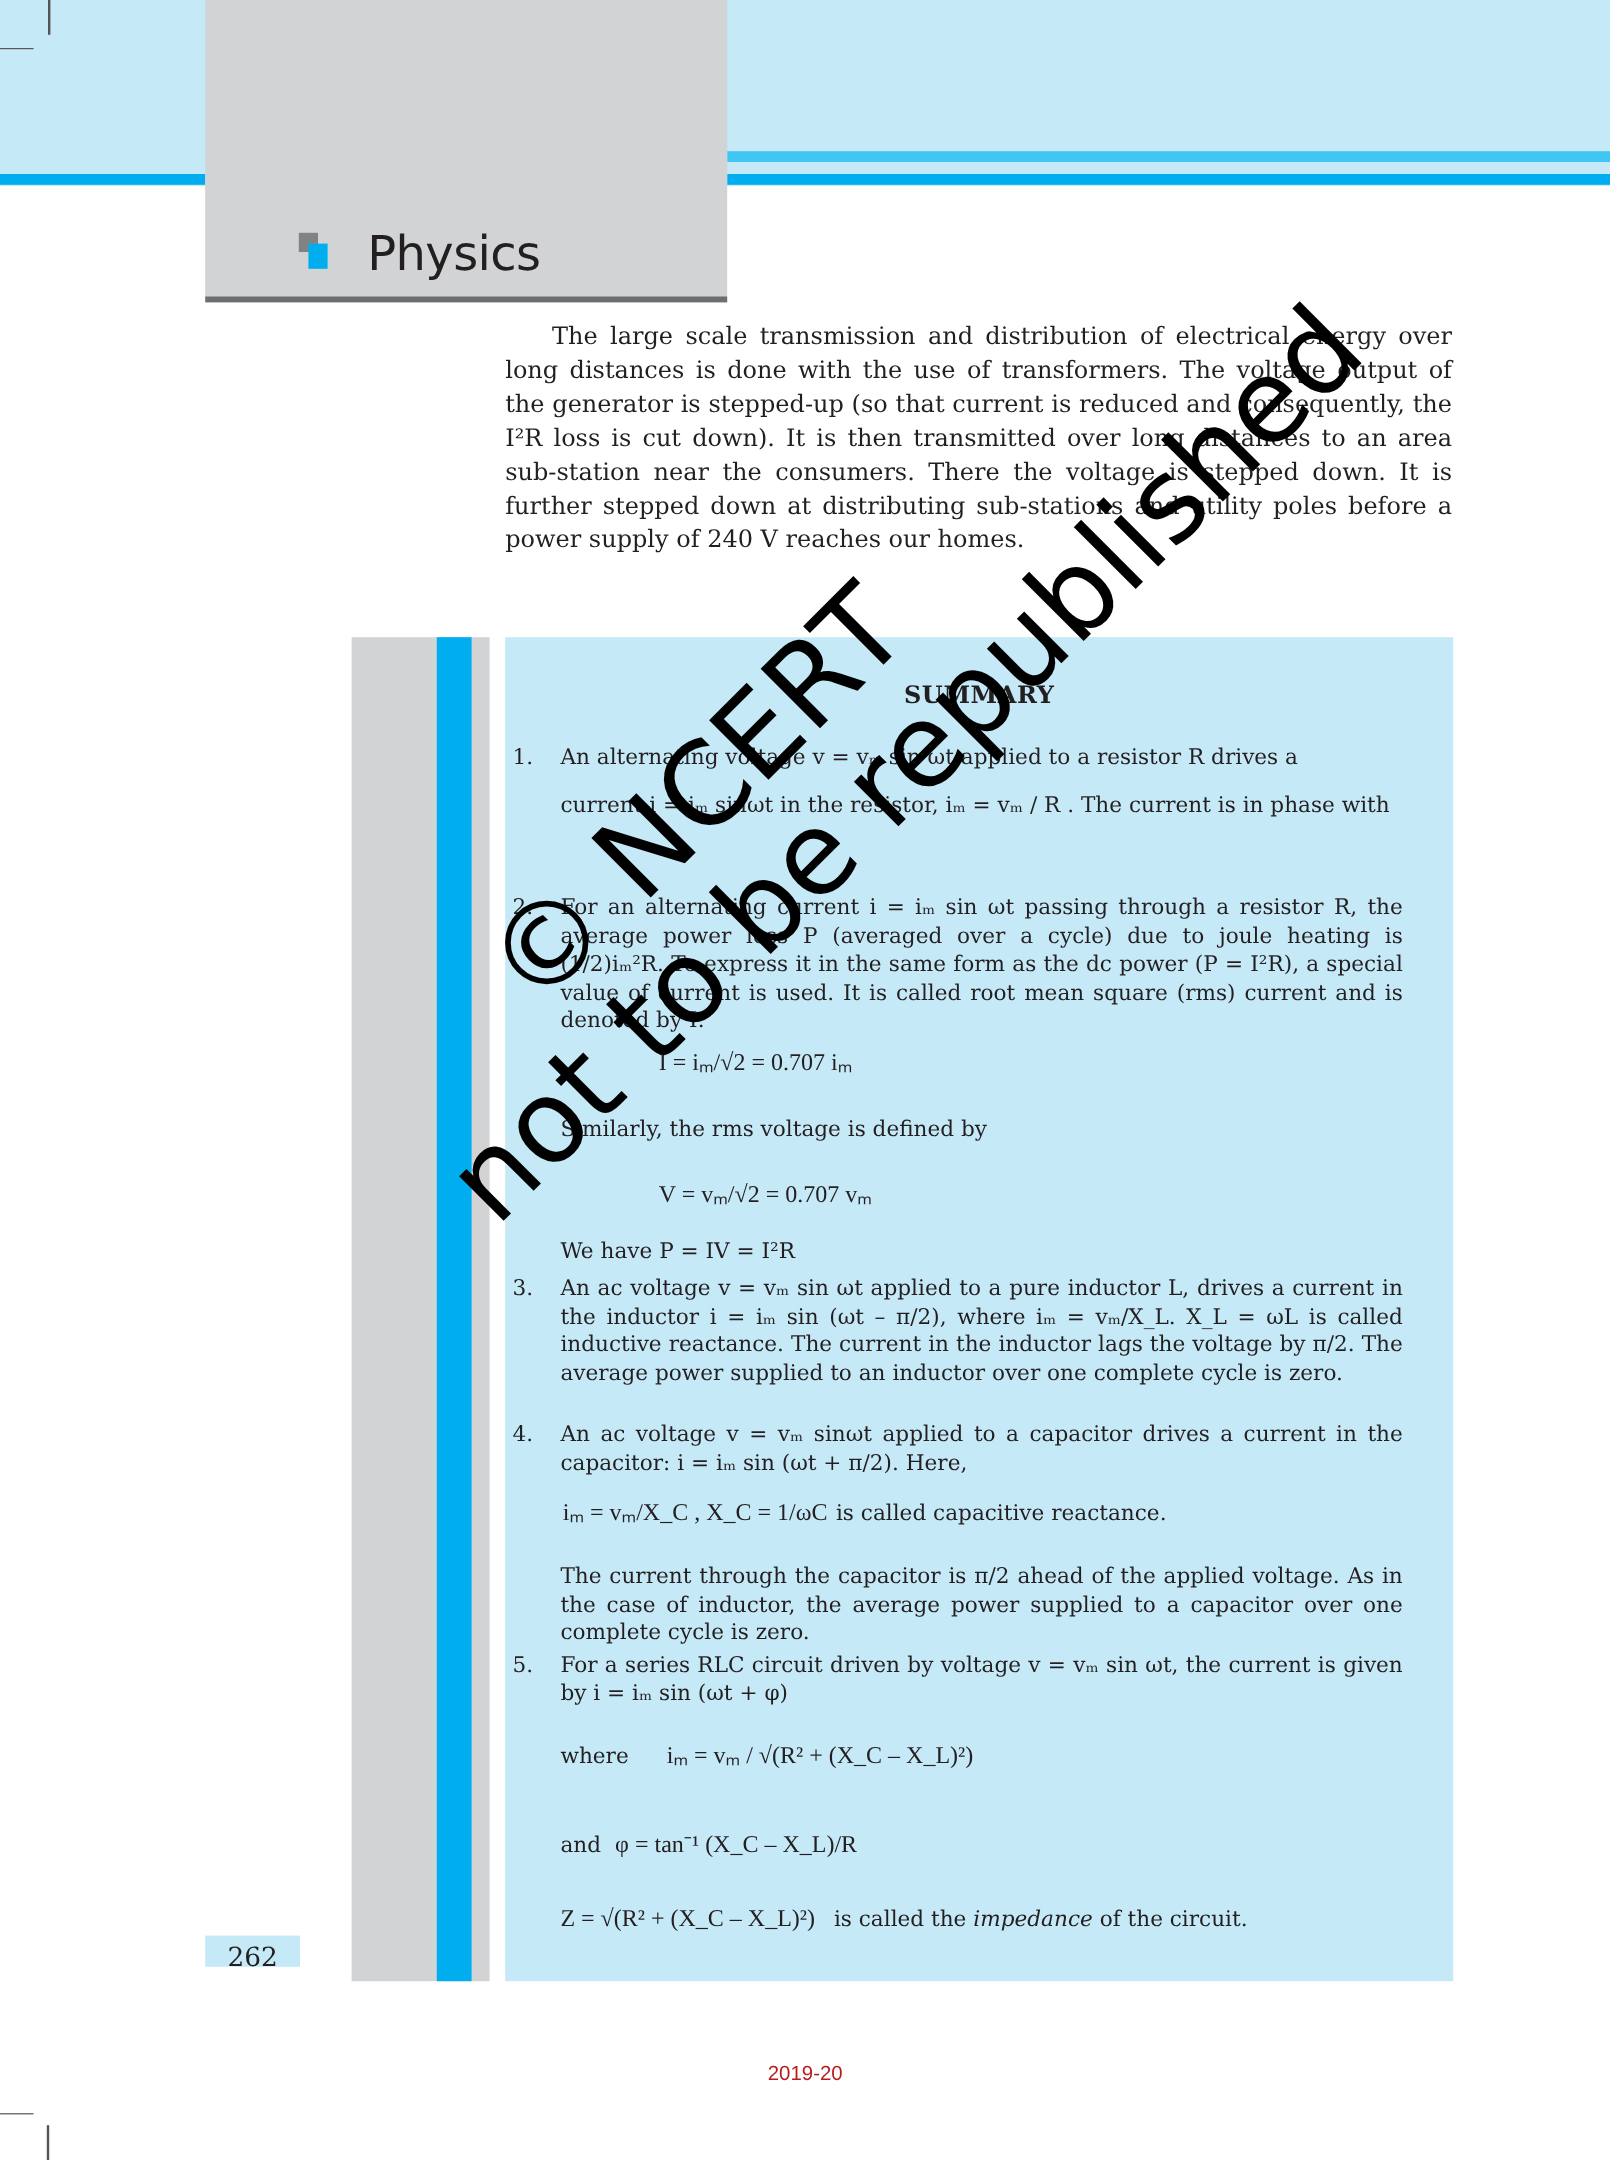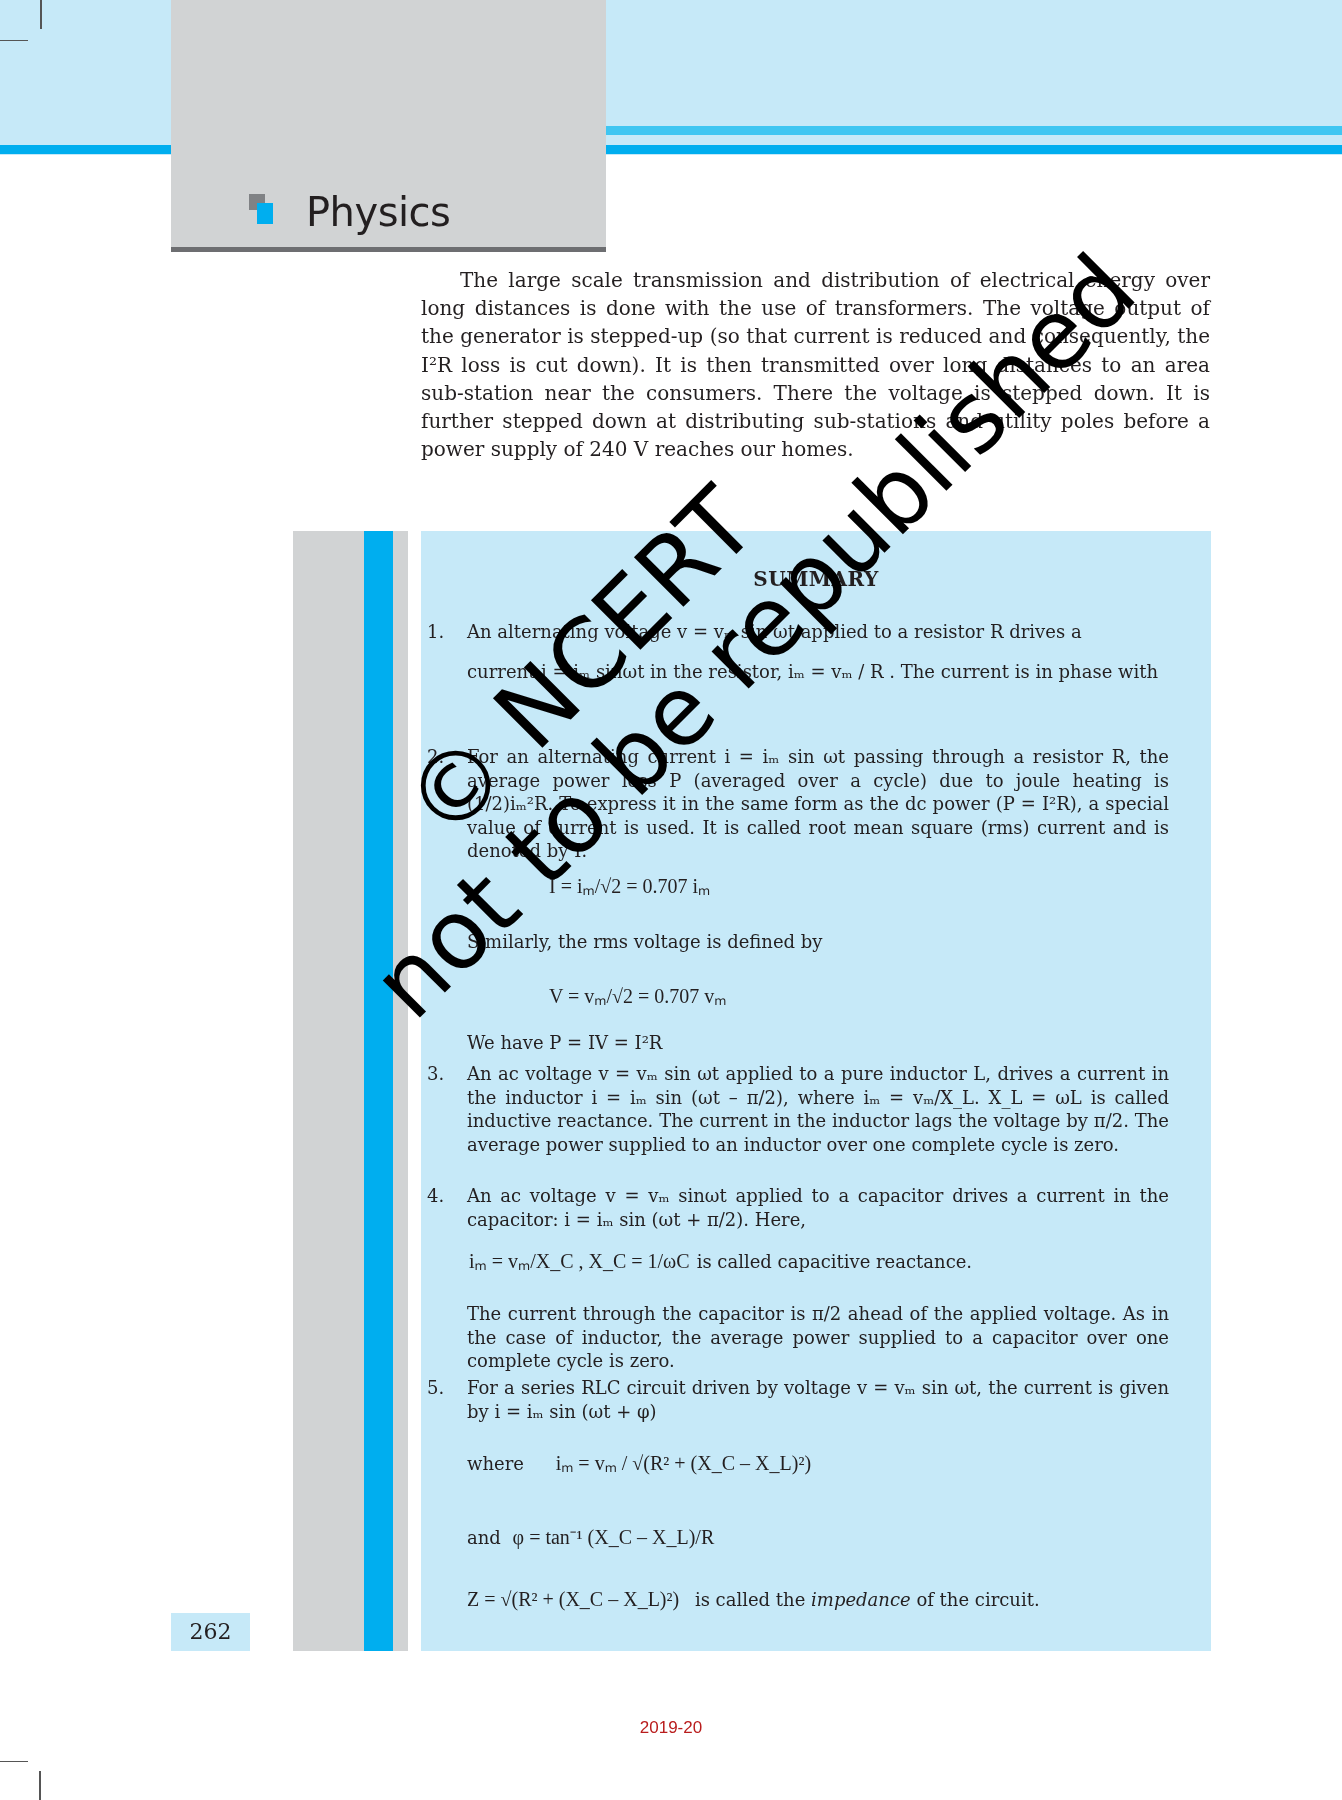--- a/index.html
+++ b/index.html
@@ -19,21 +19,21 @@
   .para { left:421px; top:266px; width:789px; font-size:20px; line-height:28.2px; text-align:justify; font-family:"DejaVu Serif", serif; color:#231f20; }
   .para p { margin:0; text-indent:39px; }
   .side-gray { left:293px; top:531px; width:115px; height:1120px; background:#d1d3d4; }
   .side-blue { left:364px; top:531px; width:29px; height:1120px; background:#00aeef; }
   .summary-box { left:421px; top:531px; width:790px; height:1120px; background:#c6e9f8; }
   .summary-title { left:421px; top:567px; width:790px; text-align:center; font-weight:bold; font-size:20px; letter-spacing:0.5px; font-family:"DejaVu Serif", serif; color:#231f20; }
   .item { left:427px; width:742px; font-size:18px; line-height:23.6px; text-align:justify; color:#231f20; }
   .num { position:absolute; left:0; top:0; }
   .txt { position:absolute; left:40px; right:0; top:0; }
   .eq { position:absolute; font-family:"Liberation Serif", serif; font-size:20px; color:#231f20; white-space:nowrap; }
-  .page-badge { left:171px; top:1613px; width:79px; height:38px; background:#c6e9f8; text-align:center; font-size:22px; line-height:38px; font-family:"DejaVu Serif", serif; color:#231f20; }
+  .page-badge { left:171px; top:1613px; width:79px; height:26px; background:#c6e9f8; text-align:center; font-size:22px; line-height:38px; font-family:"DejaVu Serif", serif; color:#231f20; }
   .footer-year { left:600px; top:1718px; width:142px; text-align:center; font-family:"Liberation Sans", sans-serif; font-size:17px; color:#b91c1c; }
   .watermark { left:280px; top:890px; font-family:"DejaVu Sans", sans-serif; font-size:96px; color:#000; line-height:104px; transform:rotate(-45deg); transform-origin:0 0; white-space:nowrap; pointer-events:none; }
 </style>
 </head>
 <body>
 
 <div class="abs top-band"></div>
 <div class="abs band-left"></div>
 <div class="abs band-right-1"></div>
 <div class="abs band-right-2"></div>

